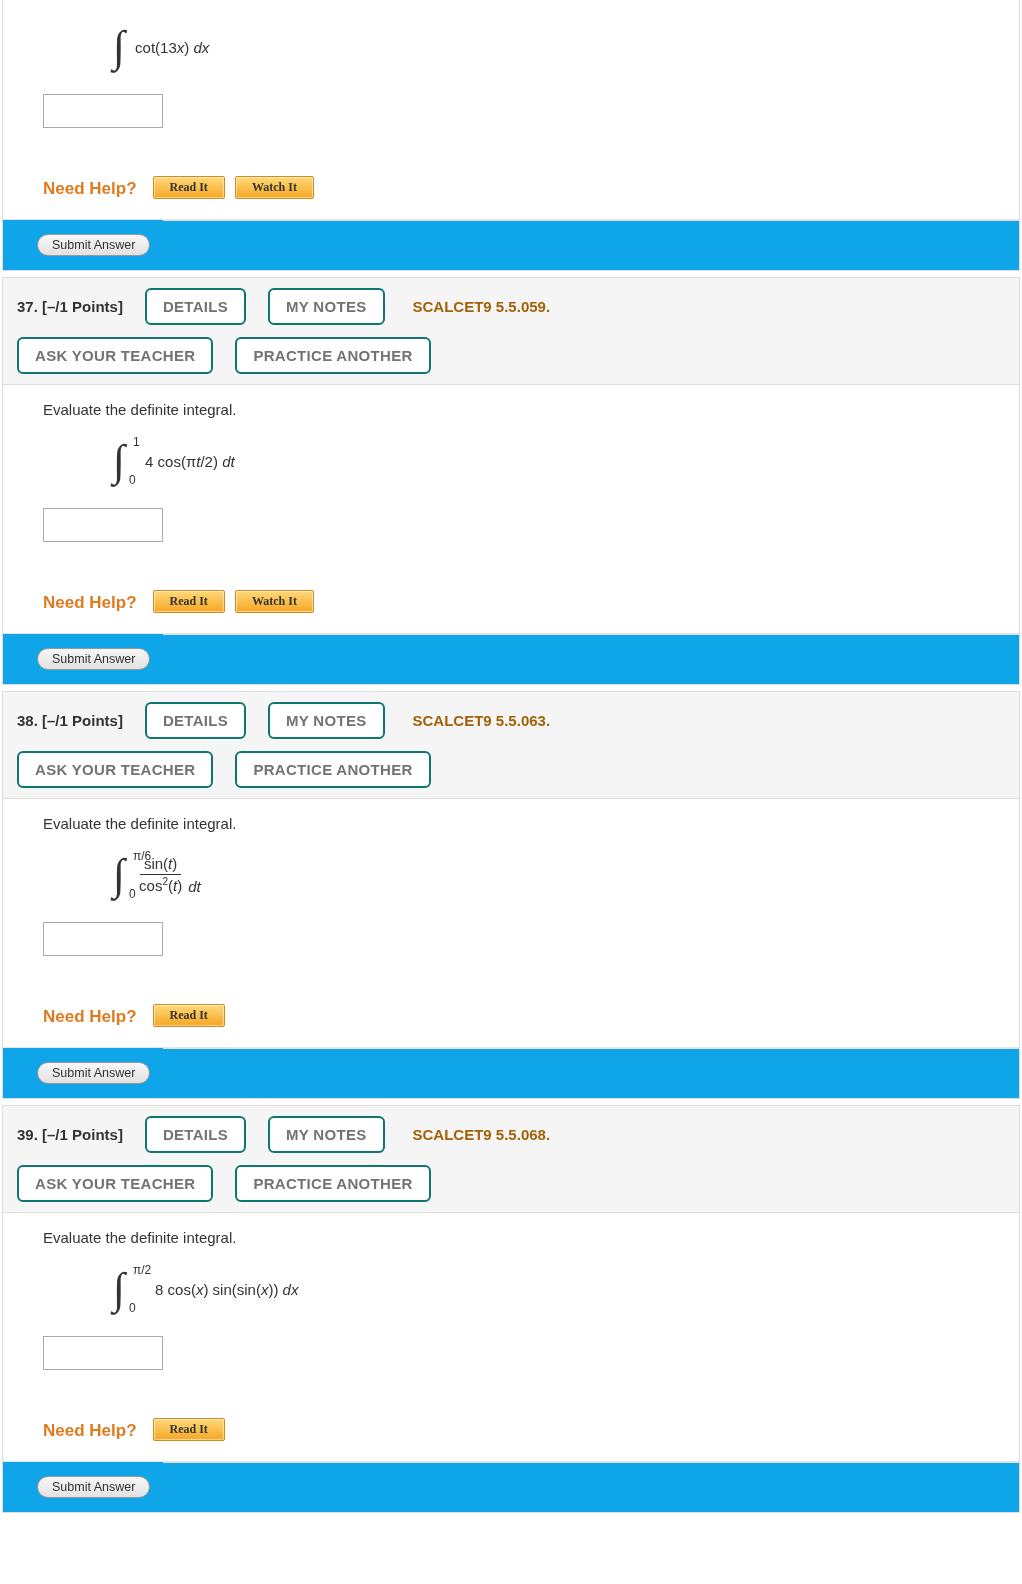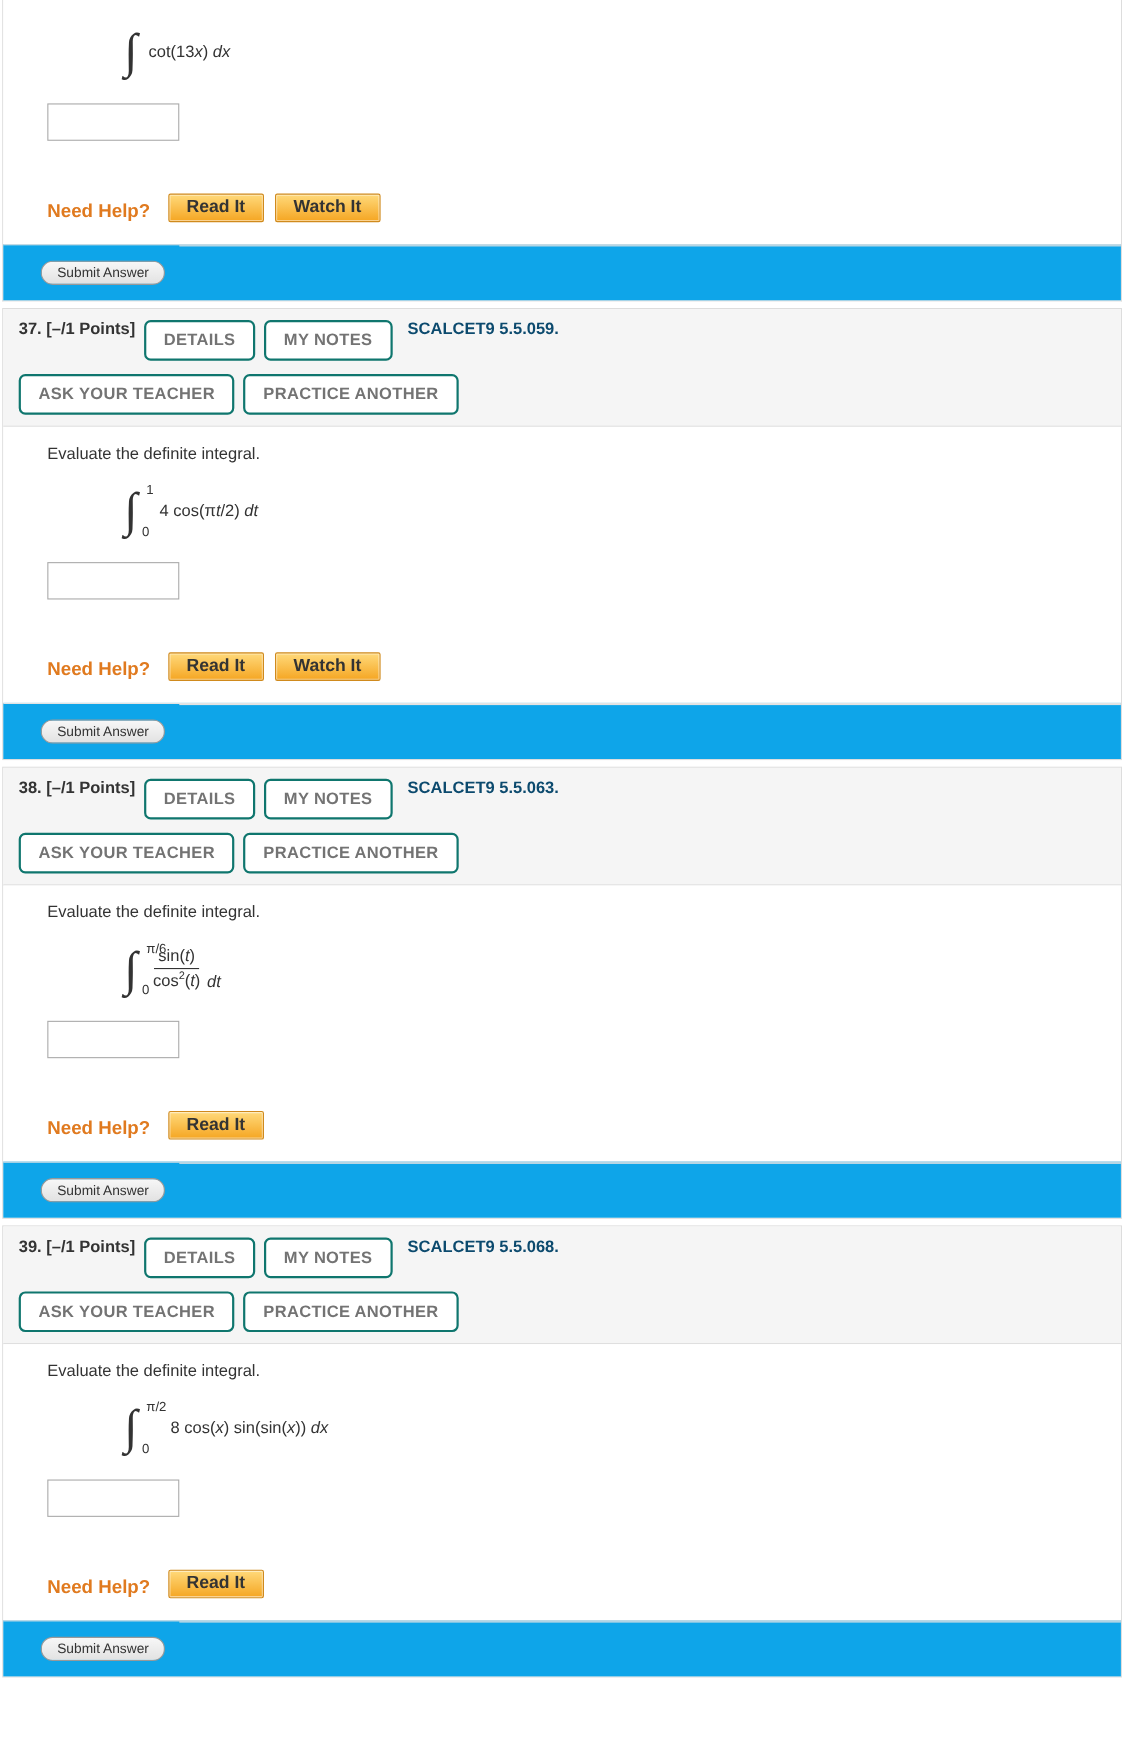--- a/index.html
+++ b/index.html
@@ -15,22 +15,23 @@
       margin: 6px 2px;
       background: #fff;
     }
     .question-header {
       background: #f5f5f5;
       border-bottom: 1px solid #ddd;
       padding: 10px 14px;
     }
     .header-row {
       display: flex;
+      align-items: center;
       flex-wrap: wrap;
-      gap: 8px;
+      gap: 22px;
     }
     .header-row + .header-row { margin-top: 12px; }
     .points-label {
       font-weight: bold;
       color: #333;
       font-size: 15px;
     }
     .outlined-btn {
       display: inline-block;
       border: 2px solid #0f766e;
@@ -39,21 +40,21 @@
       background: #fff;
       padding: 8px 16px;
       font-size: 15px;
       font-weight: bold;
       cursor: pointer;
       font-family: inherit;
       letter-spacing: 0.3px;
     }
     .source-label {
       font-weight: bold;
-      color: #0c4a6e;
+      color: #a16207;
       font-size: 15px;
       margin-left: 6px;
     }
     .question-body {
       padding: 16px 40px 10px 40px;
       background: #fff;
     }
     .question-body.first {
       padding-top: 22px;
     }
@@ -130,26 +131,26 @@
       color: #e07a1f;
       font-weight: bold;
       font-size: 17px;
       margin-right: 6px;
     }
     .help-btn {
       background: linear-gradient(#ffd97a, #f5a623);
       border: 1px solid #d08a1d;
       border-radius: 2px;
       padding: 3px 16px;
-      font-size: 16px;
+      font-size: 12px;
       font-weight: bold;
       color: #333;
       cursor: pointer;
       box-shadow: inset 0 0 0 1px rgba(255,255,255,0.5);
-      font-family: Liberation Sans, sans-serif;
+      font-family: Liberation Serif, serif;
     }
     .submit-bar {
       border-top: 1px solid #e3e3e3;
       padding: 14px 34px;
       background: #0ea5e9;
       position: relative;
     }
     .submit-bar::before {
       content: "";
       position: absolute;

